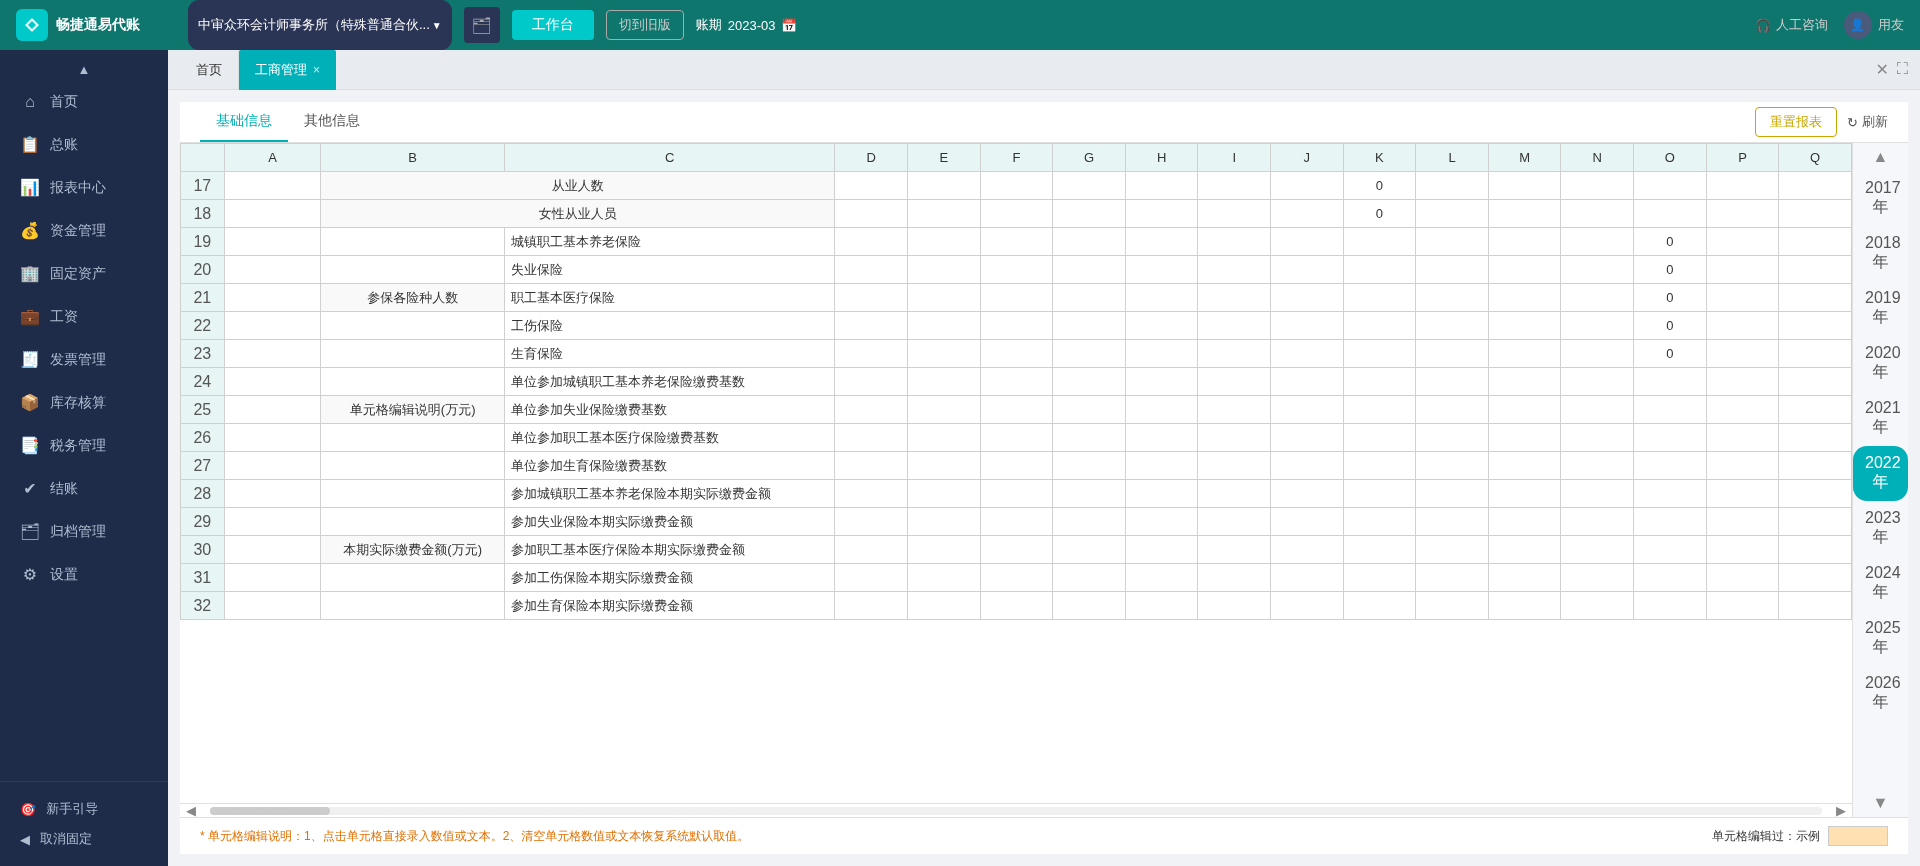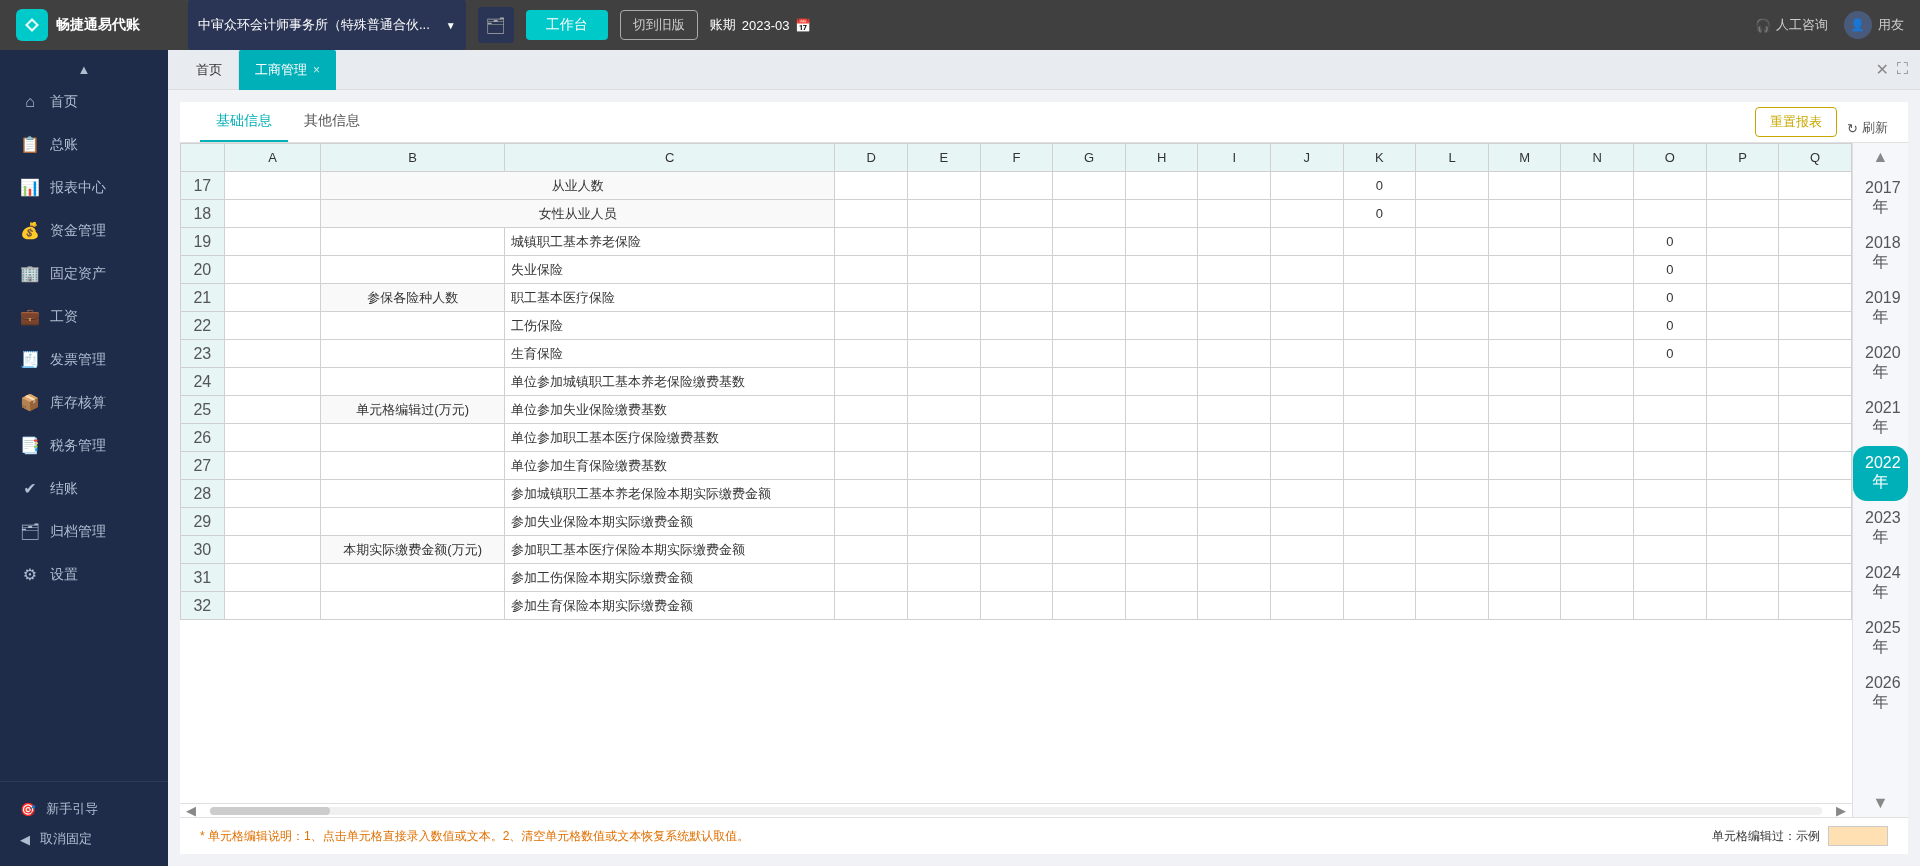--- a/index.html
+++ b/index.html
@@ -1,26 +1,26 @@
 <!DOCTYPE html>
 <html><head>
   <meta charset="utf-8">
   <style>
     * { box-sizing: border-box; margin: 0; padding: 0; }
     body { font-family: 'Microsoft YaHei', '微软雅黑', sans-serif; font-size: 13px; background: #f0f2f5; color: #333; }
 
     
     .header {
       display: flex; align-items: center; height: 50px;
-      background: #404040; padding: 0 16px; gap: 12px;
+      background: #0f766e; padding: 0 16px; gap: 12px;
     }
     .header-logo { display: flex; align-items: center; gap: 8px; min-width: 160px; }
     .header-logo-icon { width: 32px; height: 32px; background: #00c9c9; border-radius: 6px; display: flex; align-items: center; justify-content: center; }
     .header-logo-text { color: #fff; font-size: 14px; font-weight: bold; }
-    .header-company { display: flex; align-items: center; gap: 16px; background: #2a3454; border-radius: 3px; padding: 16px 10px; color: #ccc; font-size: 13px; cursor: pointer; }
+    .header-company { display: flex; align-items: center; gap: 2px; background: #2a3454; border-radius: 11px; padding: 16px 10px; color: #ccc; font-size: 13px; cursor: pointer; }
     .header-company span { color: #fff; }
     .header-icon-btn { width: 36px; height: 36px; background: #2a3454; border-radius: 4px; display: flex; align-items: center; justify-content: center; cursor: pointer; color: #aaa; font-size: 16px; }
     .header-workbench { background: #00c9c9; color: #fff; border: none; border-radius: 4px; padding: 6px 20px; font-size: 14px; cursor: pointer; font-family: inherit; }
     .header-switch { background: transparent; border: 1px solid #aaa; color: #ccc; border-radius: 4px; padding: 5px 12px; font-size: 13px; cursor: pointer; font-family: inherit; }
     .header-period { color: #ccc; font-size: 13px; display: flex; align-items: center; gap: 6px; }
     .header-period span { color: #fff; }
     .header-right { margin-left: auto; display: flex; align-items: center; gap: 16px; color: #ccc; font-size: 13px; }
     .header-right .consult { display: flex; align-items: center; gap: 4px; cursor: pointer; }
     .header-right .user { display: flex; align-items: center; gap: 6px; cursor: pointer; }
     .user-avatar { width: 28px; height: 28px; border-radius: 50%; background: #4a5a7a; display: flex; align-items: center; justify-content: center; color: #ccc; font-size: 12px; }
@@ -49,21 +49,21 @@
     .tabs-window-btns { margin-left: auto; display: flex; gap: 8px; }
     .win-btn { color: #888; cursor: pointer; font-size: 16px; }
 
     
     .content { flex: 1; background: #fff; margin: 12px; display: flex; flex-direction: column; overflow: hidden; }
 
     
     .sub-tabs { display: flex; align-items: center; border-bottom: 1px solid #e0e0e0; padding: 0 20px; background: #fff; }
     .sub-tab { padding: 10px 16px; font-size: 14px; cursor: pointer; color: #555; border-bottom: 2px solid transparent; }
     .sub-tab.active { color: #00b0b8; border-bottom: 2px solid #00b0b8; font-weight: 500; }
-    .sub-tab-actions { margin-left: auto; display: flex; align-items: flex-end; gap: 10px; }
+    .sub-tab-actions { margin-left: auto; display: flex; align-items: center; gap: 10px; }
     .btn-reset { border: 1px solid #c8a800; color: #c8a800; background: #fff; border-radius: 4px; padding: 5px 14px; cursor: pointer; font-size: 13px; font-family: inherit; }
     .btn-refresh { background: transparent; border: none; color: #555; cursor: pointer; font-size: 13px; font-family: inherit; display: flex; align-items: center; gap: 4px; }
 
     
     .spreadsheet-wrapper { flex: 1; display: flex; overflow: hidden; }
     .spreadsheet-main { flex: 1; display: flex; flex-direction: column; overflow: hidden; }
     .spreadsheet-scroll { flex: 1; overflow: auto; }
 
     
     .year-panel { width: 56px; background: #f5f7fa; border-left: 1px solid #e0e0e0; display: flex; flex-direction: column; align-items: center; overflow: hidden; }
@@ -439,21 +439,21 @@
                   <td></td>
                   <td></td>
                   <td></td>
                   <td></td>
                   <td></td>
                 </tr>
 
                 <tr>
                   <td class="row-num">25</td>
                   <td></td>
-                  <td class="merged">单元格编辑过(万元)</td>
+                  <td class="merged">单元格编辑说明(万元)</td>
                   <td>单位参加失业保险缴费基数</td>
                   <td></td>
                   <td></td>
                   <td></td>
                   <td></td>
                   <td></td>
                   <td></td>
                   <td></td>
                   <td></td>
                   <td></td>

